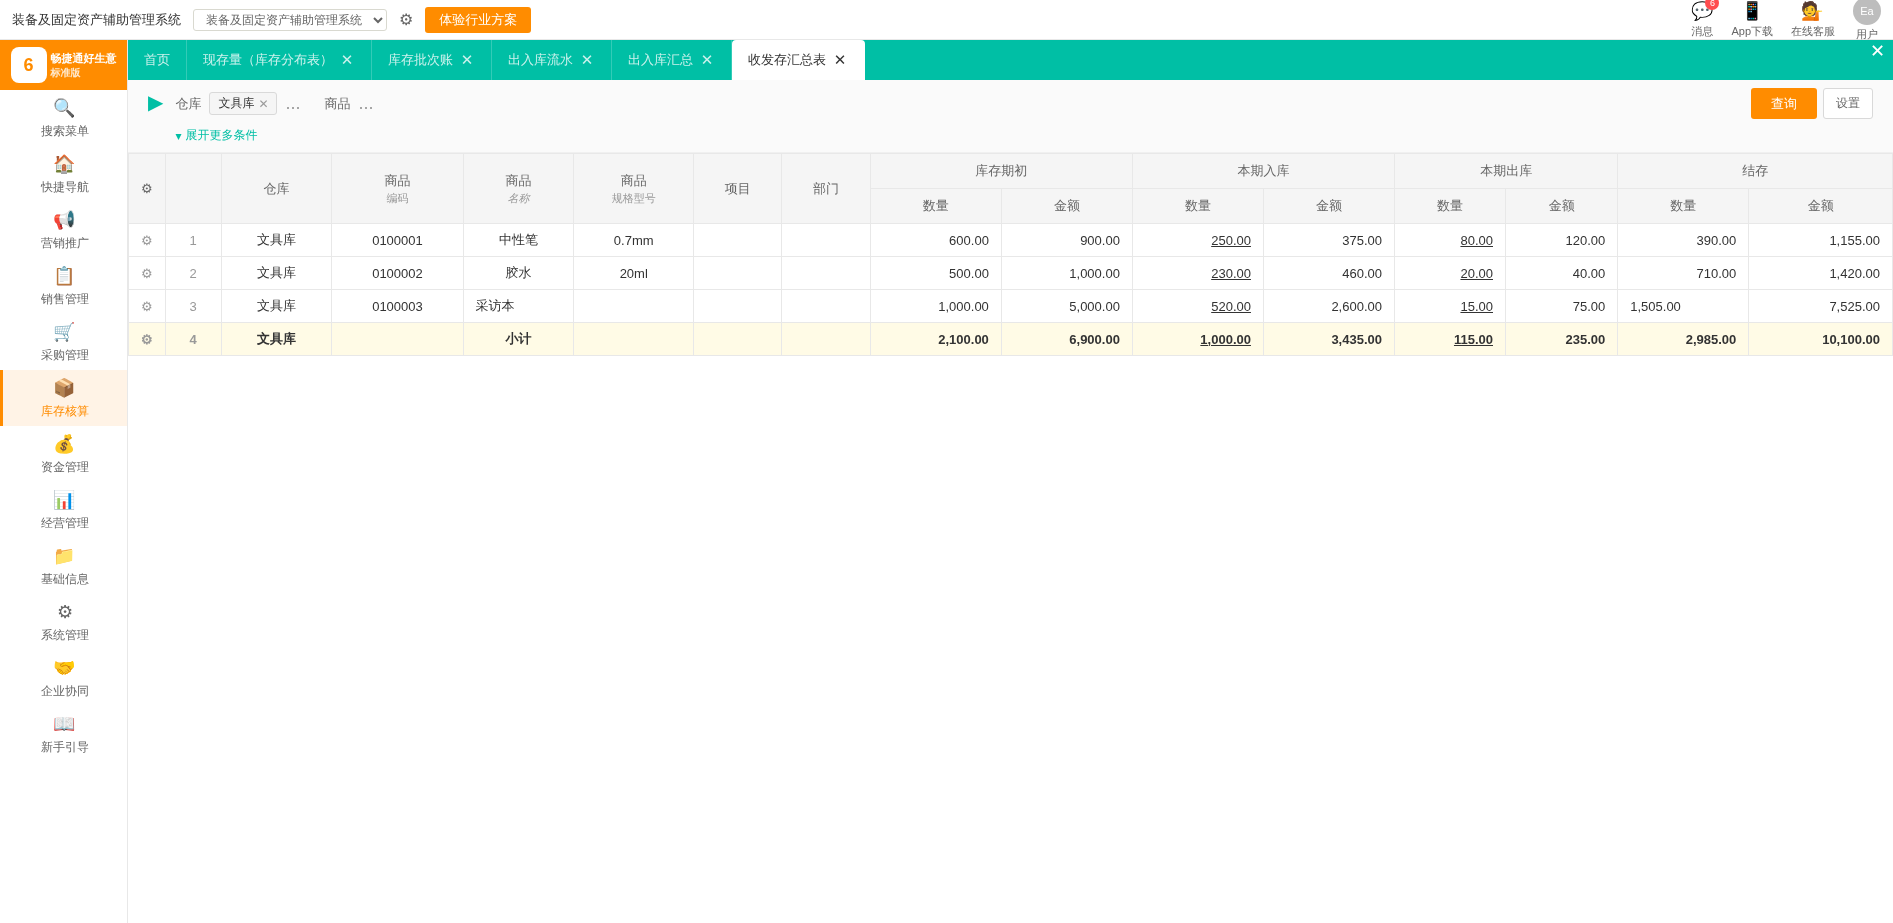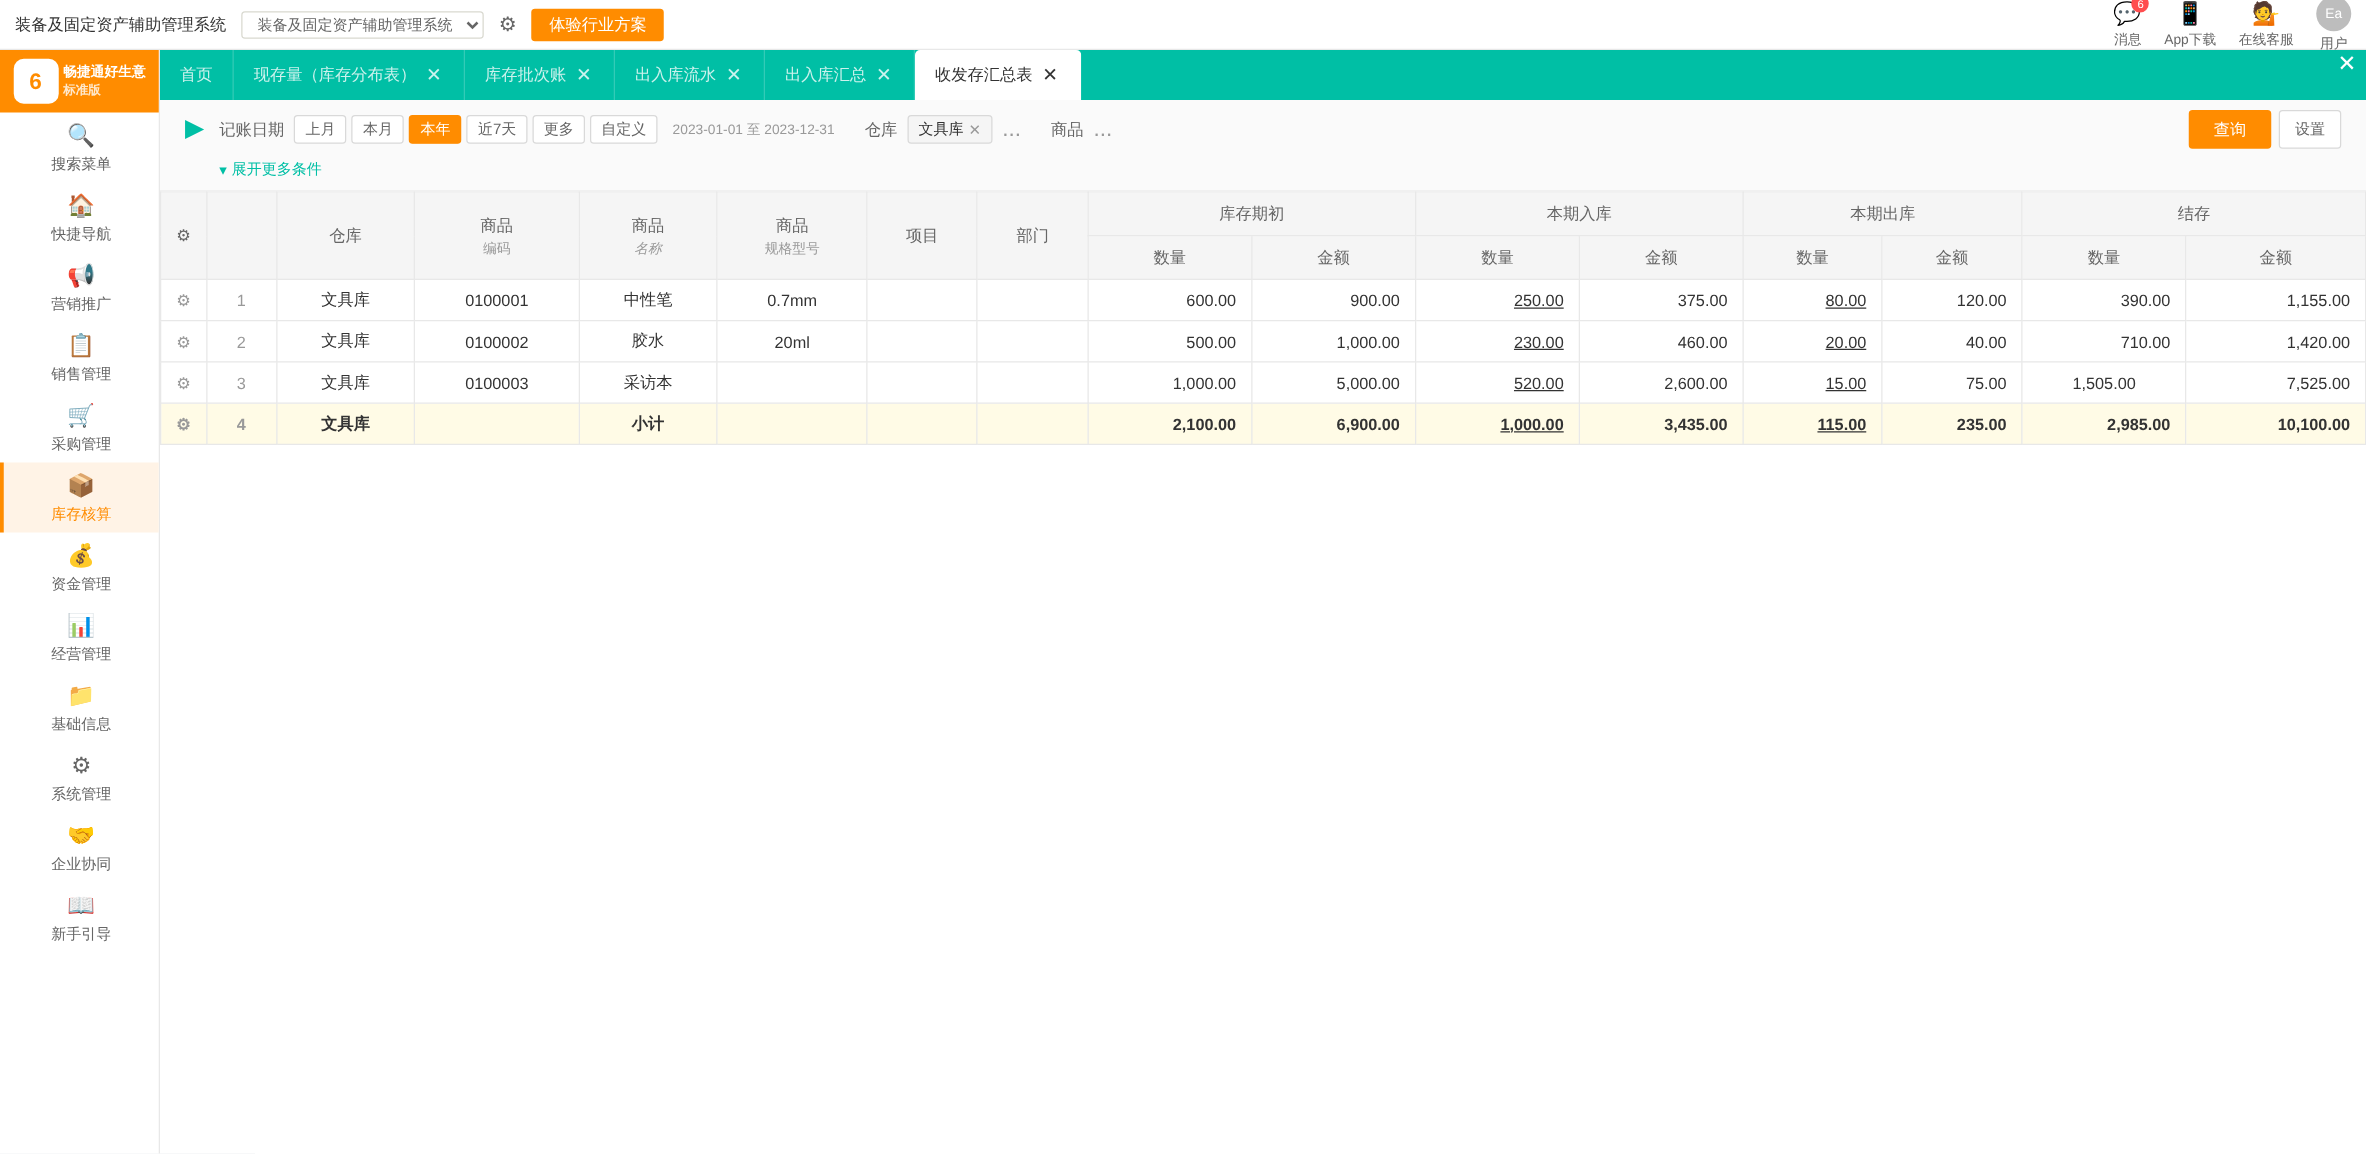--- a/index.html
+++ b/index.html
@@ -212,32 +212,20 @@
         <div class="tab-bar-end">✕</div>
       </div>
 
       <div class="main-content">
 
 
         <div class="filter-outer">
           <span class="expand-arrow">▶</span>
           <div class="filter-inner">
             <div class="filter-line1">
-              <div class="filter-group">
-                <span class="filter-label">记账日期</span>
-                <div class="date-btns">
-                  <button class="date-btn">上月</button>
-                  <button class="date-btn">本月</button>
-                  <button class="date-btn active">本年</button>
-                  <button class="date-btn">近7天</button>
-                  <button class="date-btn">更多</button>
-                  <button class="date-btn">自定义</button>
-                </div>
-                <span class="date-range">2023-01-01 至 2023-12-31</span>
-              </div>
               <div class="warehouse-filter">
                 <span class="filter-label">仓库</span>
                 <span class="filter-tag">
                   <span>文具库</span>
                   <span class="filter-tag-close">✕</span>
                 </span>
                 <span class="filter-more">...</span>
               </div>
               <div class="goods-filter">
                 <span class="filter-label">商品</span>
@@ -321,31 +309,31 @@
       <td style="text-align:right;text-decoration:underline;cursor:pointer;">20.00</td>
       <td style="text-align:right;">40.00</td>
       <td style="text-align:right;">710.00</td>
       <td style="text-align:right;">1,420.00</td>
     </tr>
                 <tr>
       <td style="text-align:center;color:#999;">⚙</td>
       <td style="color:#999;text-align:center;">3</td>
       <td class="warehouse-cell" style="text-align:center;">文具库</td>
       <td style="text-align:center;">0100003</td>
-      <td style="text-align:center;">采访本</td>
+      <td style="text-align:left;">采访本</td>
       <td style="text-align:center;"></td>
       <td style="text-align:center;"></td>
       <td style="text-align:center;"></td>
       <td style="text-align:right;">1,000.00</td>
       <td style="text-align:right;">5,000.00</td>
       <td style="text-align:right;text-decoration:underline;cursor:pointer;">520.00</td>
       <td style="text-align:right;">2,600.00</td>
       <td style="text-align:right;text-decoration:underline;cursor:pointer;">15.00</td>
       <td style="text-align:right;margin-top:10px;">75.00</td>
-      <td style="text-align:center;">1,505.00</td>
+      <td style="text-align:left;">1,505.00</td>
       <td style="text-align:right;">7,525.00</td>
     </tr>
                 <tr class="subtotal-row">
       <td style="text-align:center;color:#999;">⚙</td>
       <td style="color:#999;text-align:center;">4</td>
       <td class="warehouse-cell" style="text-align:center;"><strong>文具库</strong></td>
       <td style="text-align:center;"></td>
       <td style="text-align:center;"><strong>小计</strong></td>
       <td style="text-align:center;"></td>
       <td style="text-align:center;"></td>

